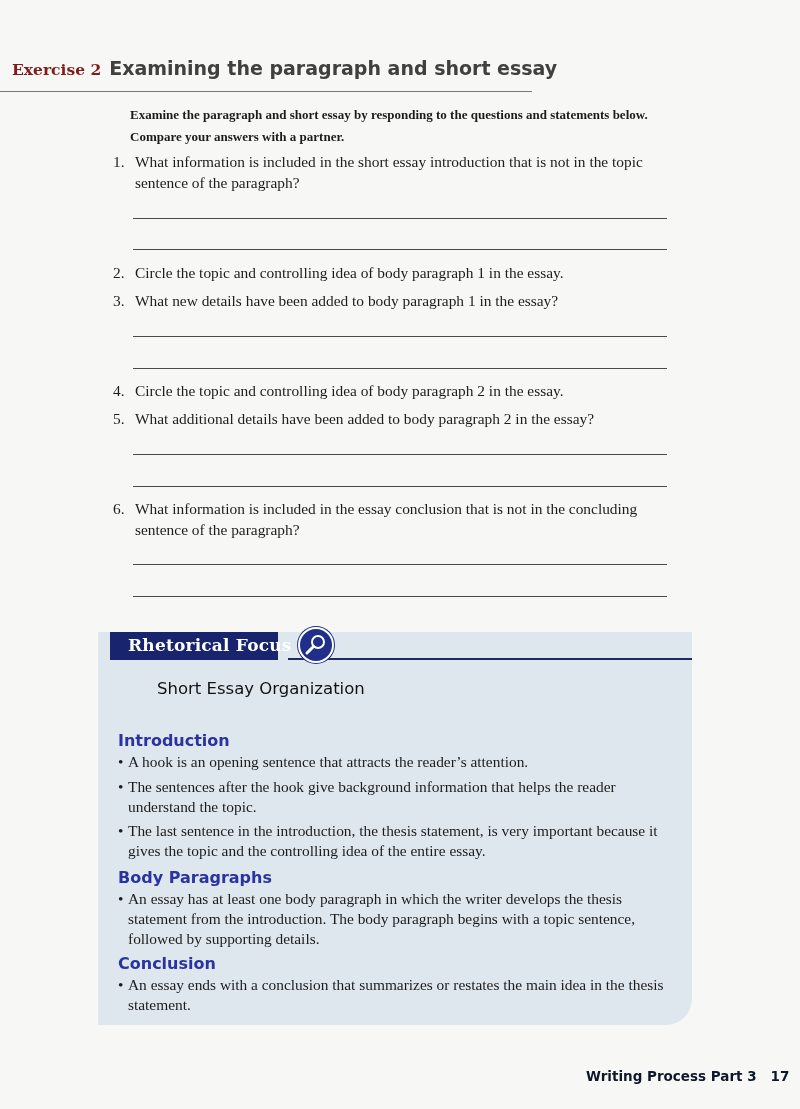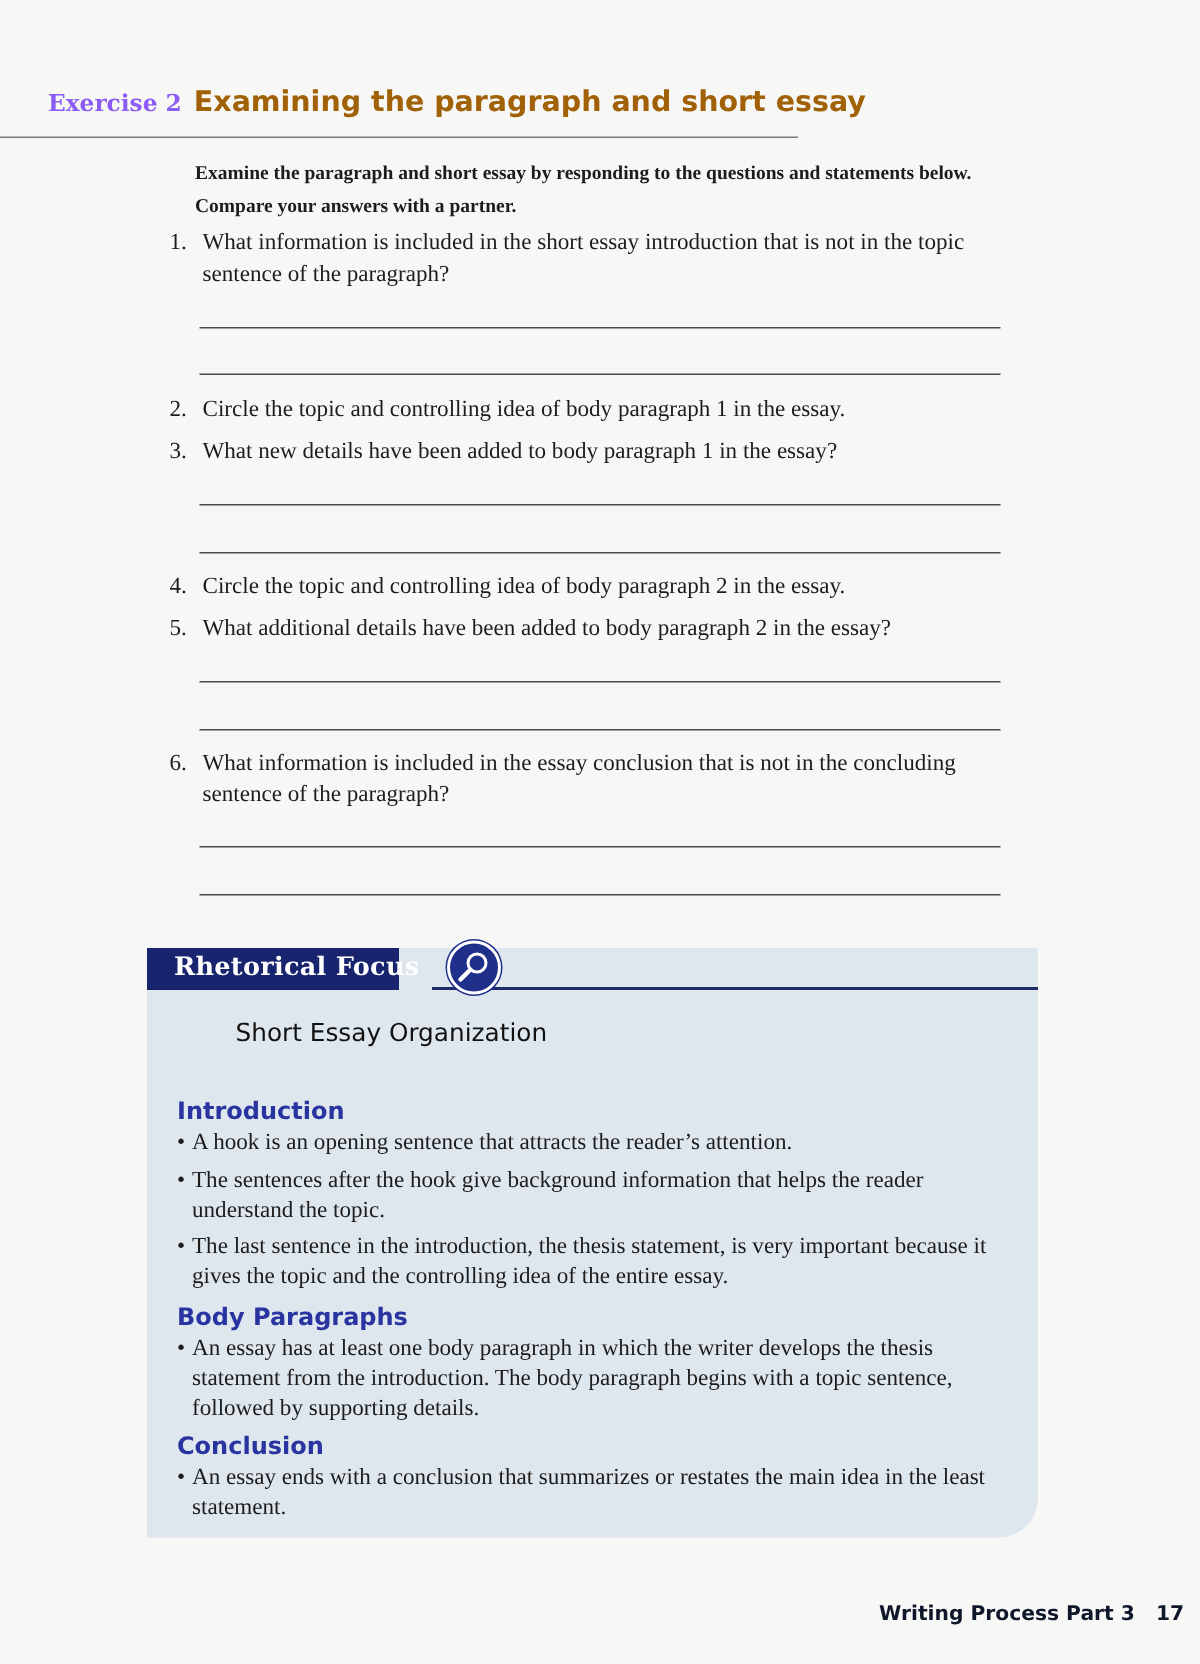--- a/index.html
+++ b/index.html
@@ -4,36 +4,36 @@
   <style>
     html, body { margin: 0; padding: 0; }
     body {
       width: 800px; height: 1109px; position: relative; overflow: hidden;
       background: #f7f7f6;
       font-family: "Liberation Serif", "DejaVu Serif", serif;
       color: #1c1c1c;
     }
 
     .ex-header { position: absolute; left: 12px; top: 57px; white-space: nowrap; }
-    .ex-label { font-family: "DejaVu Serif", serif; font-weight: bold; color: #8b5cf6; font-size: 15.5px; margin-left: 20px; }
-    .ex-title { font-family: "DejaVu Sans", sans-serif; font-weight: bold; color: #a16207; font-size: 19px; margin-left: 4px; }
+    .ex-label { font-family: "DejaVu Serif", serif; font-weight: bold; color: #7f1d1d; font-size: 15.5px; }
+    .ex-title { font-family: "DejaVu Sans", sans-serif; font-weight: bold; color: #404040; font-size: 19px; margin-left: 4px; }
     .ex-rule { position: absolute; left: 0; top: 91px; width: 532px; height: 1px; background: #7a7a7a; }
 
     .intro { position: absolute; left: 130px; top: 104px; width: 560px;
       font-weight: bold; font-size: 13px; line-height: 22px; }
 
     .q { position: absolute; left: 113px; width: 560px; font-size: 15.4px; line-height: 21px; }
     .q .num { position: absolute; left: 0; top: 0; }
     .q .txt { display: block; margin-left: 22px; }
 
     .aline { position: absolute; left: 133px; width: 534px; height: 1px; background: #4a4a4a; }
 
     .box { position: absolute; left: 98px; top: 632px; width: 594px; height: 393px;
       background: #dfe7ee; border-bottom-right-radius: 26px; }
-    .box-head { position: absolute; left: 0; top: 0; height: 28px; width: 168px;
+    .box-head { position: absolute; left: 12px; top: 0; height: 28px; width: 168px;
       background: #18246e; color: #fff; }
     .box-head span { position: absolute; left: 18px; top: 3px;
       font-family: "DejaVu Serif", serif; font-weight: bold; font-size: 17px; letter-spacing: 0.2px; white-space: nowrap; }
     .box-rule { position: absolute; left: 190px; top: 26px; width: 404px; height: 2px; background: #1d2a66; }
     .mag { position: absolute; left: 200px; top: -5px; width: 32px; height: 32px; border-radius: 50%;
       background: #1f2f8a; border: 2px solid #ffffff; box-shadow: 0 0 0 1px #1f2f8a; }
     .mag svg { position: absolute; left: 4px; top: 4px; }
 
     .box-title { position: absolute; left: 19px; top: 47px; font-family: "DejaVu Sans", sans-serif;
       font-size: 16.5px; color: #111; white-space: nowrap; margin-left: 40px; }
@@ -127,19 +127,19 @@
 
   <div class="sec-h" style="top:236px">Body Paragraphs</div>
   <div class="bul" style="top:257px">
     <span class="dot">•</span>
     <span class="txt">An essay has at least one body paragraph in which the writer develops the thesis statement from the introduction. The body paragraph begins with a topic sentence, followed by supporting details.</span>
   </div>
 
   <div class="sec-h" style="top:322px">Conclusion</div>
   <div class="bul" style="top:343px">
     <span class="dot">•</span>
-    <span class="txt">An essay ends with a conclusion that summarizes or restates the main idea in the least statement.</span>
+    <span class="txt">An essay ends with a conclusion that summarizes or restates the main idea in the thesis statement.</span>
   </div>
 </div>
 
 <div class="footer">
   <span>Writing Process Part 3</span><span class="pg">17</span>
 </div>
 
 </body></html>

